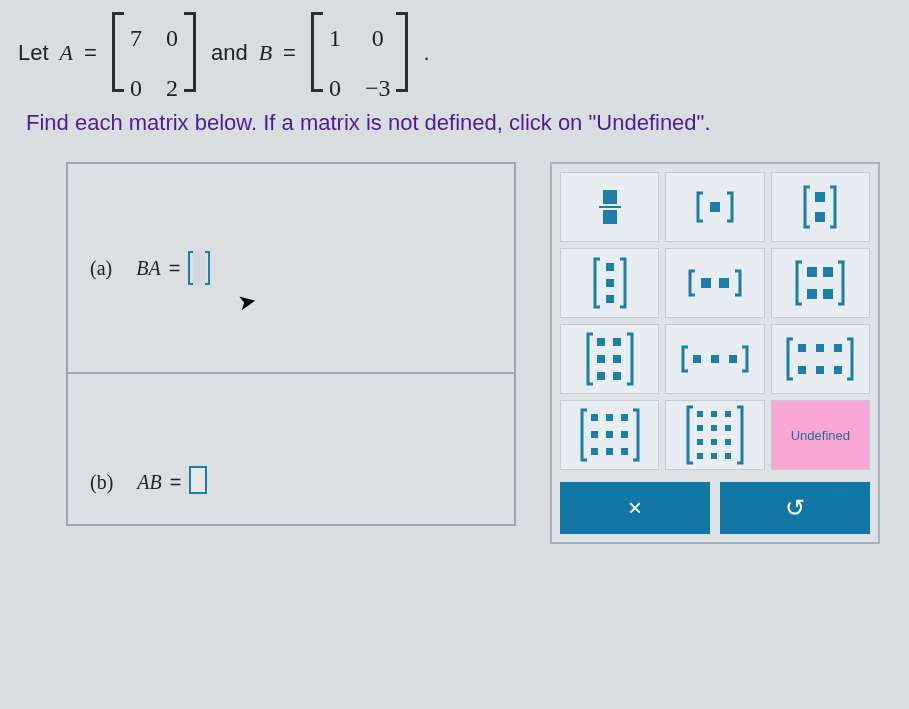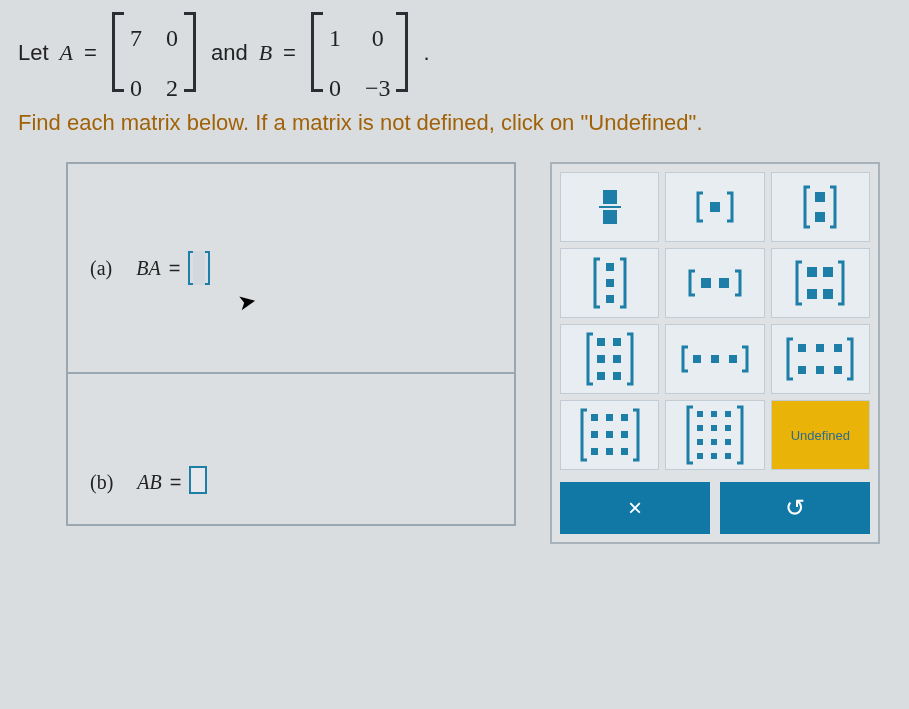--- a/index.html
+++ b/index.html
@@ -40,22 +40,22 @@
     align-items: center;
     justify-items: center;
     column-gap: 24px;
     row-gap: 14px;
     padding: 8px 6px;
     font-size: 24px;
     font-family: Georgia, 'Times New Roman', serif;
   }
   .instruction {
     font-size: 22px;
-    color: #a16207;
-    margin: 10px 0 26px 0;
+    color: #4c1d95;
+    margin: 10px 0 26px 8px;
   }
   .work-area {
     display: flex;
     gap: 34px;
     align-items: flex-start;
     margin-left: 48px;
   }
   .answer-panel {
     border: 2px solid #9aa7b0;
     background: #dcdfe2;
@@ -126,21 +126,21 @@
     background: #e7edf1;
     border: 1px solid #c2ccd4;
     height: 70px;
     display: flex;
     align-items: center;
     justify-content: center;
     cursor: pointer;
   }
   .pal-btn svg { display:block; }
   .undefined-btn {
-    background: #eab308;
+    background: #f9a8d4;
     border: 1px solid #c2ccd4;
     height: 70px;
     display: flex;
     align-items: center;
     justify-content: center;
     font-size: 13px;
     color: #2c6b93;
     cursor: pointer;
     grid-column: 3;
   }

